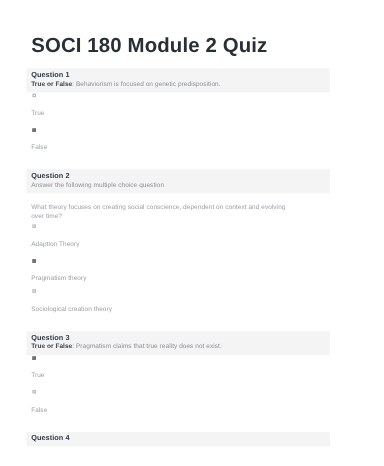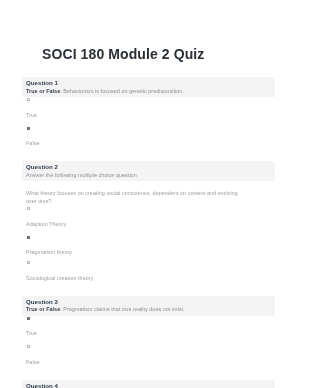--- a/index.html
+++ b/index.html
@@ -15,25 +15,25 @@
   }
   .page {
     position: relative;
     width: 300px;
     height: 388px;
     background: #ffffff;
     box-sizing: border-box;
     padding: 0 33px 0 26px;
   }
   .doc-title {
-    font-size: 14px;
+    font-size: 17px;
     font-weight: bold;
     color: #2a2f36;
     letter-spacing: 0.1px;
-    margin: 16px;
+    margin: 0;
     padding-top: 31px;
     line-height: 14px;
   }
   .question-block {
     margin-top: 12px;
   }
   .q-header {
     background: #f4f4f5;
     margin-left: -4px;
     margin-right: -8px;

